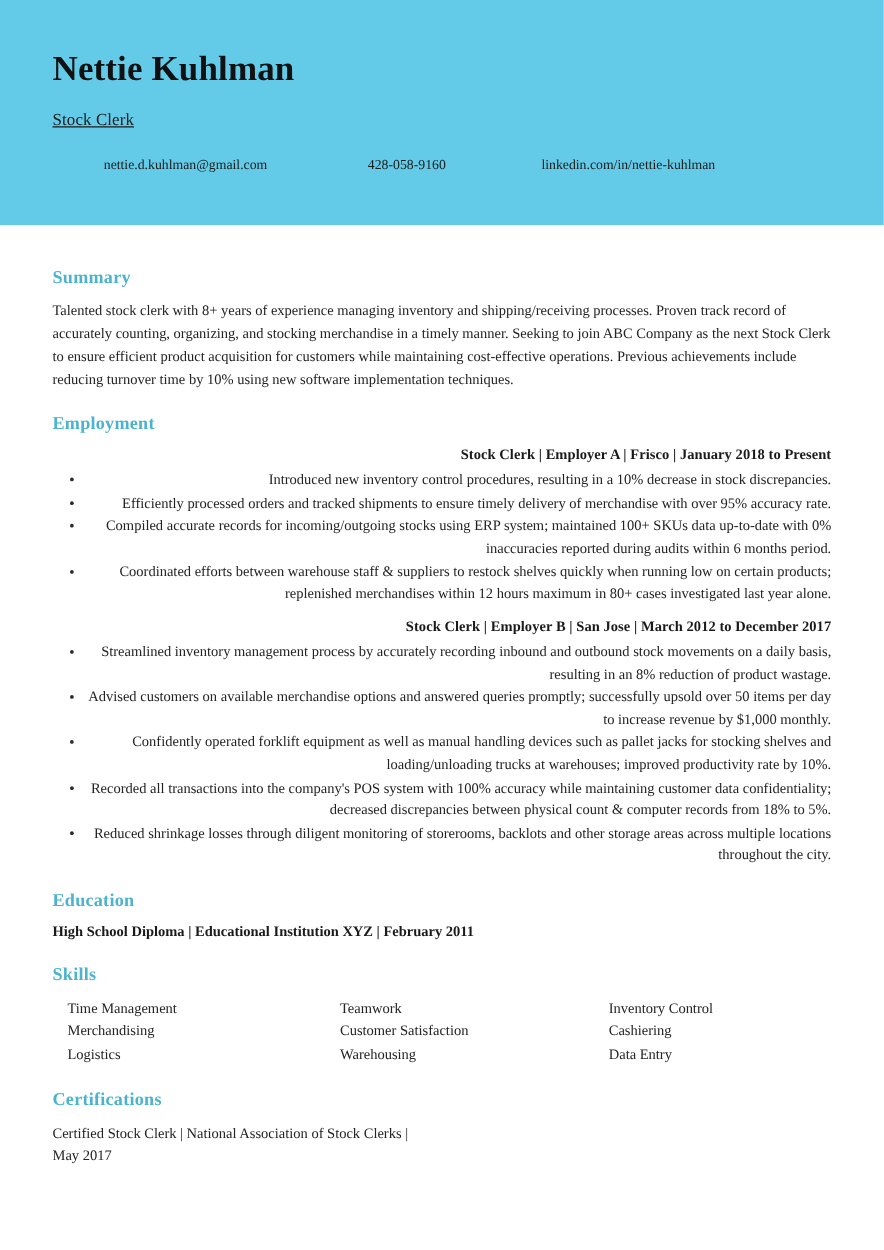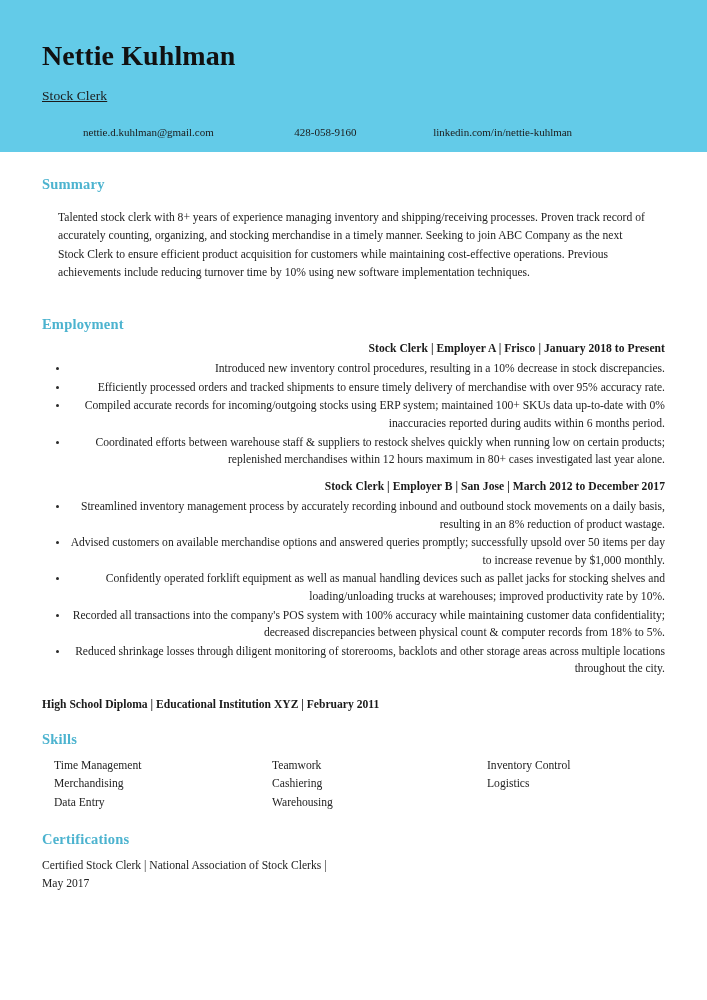--- a/index.html
+++ b/index.html
@@ -18,21 +18,21 @@
     position: relative;
     width: 707px;
     height: 1000px;
     background: #ffffff;
   }
 
   
   .header-band {
     background: #63cbe8;
     width: 707px;
-    height: 152px;
+    height: 180px;
     box-sizing: border-box;
     padding: 40px 42px 0 42px;
   }
   .name {
     font-size: 28px;
     font-weight: bold;
     color: #111111;
     letter-spacing: 0.1px;
     line-height: 1.15;
     margin: 0;
@@ -66,31 +66,31 @@
   .section {
     margin-top: 0;
   }
   .section-title {
     color: #4cb3cf;
     font-size: 14.5px;
     font-weight: bold;
     margin: 0 0 9px 0;
     letter-spacing: 0.2px;
   }
-  .summary-section { padding-top: 24px; }
+  .summary-section { padding-top: 34px; }
   .employment-section { padding-top: 18px; }
   .education-section { padding-top: 19px; }
   .skills-section { padding-top: 20px; }
   .certifications-section { padding-top: 19px; }
 
   .paragraph {
     font-size: 11.6px;
     line-height: 1.58;
     color: #232323;
-    margin: 16px;
+    margin: 0;
     text-align: left;
   }
 
   .job-heading {
     font-size: 11.6px;
     font-weight: bold;
     color: #1a1a1a;
     margin: 0 0 5px 0;
     letter-spacing: 0.05px;
   }
@@ -191,34 +191,36 @@
           <li>Streamlined inventory management process by accurately recording inbound and outbound stock movements on a daily basis, resulting in an 8% reduction of product wastage.</li>
           <li>Advised customers on available merchandise options and answered queries promptly; successfully upsold over 50 items per day to increase revenue by $1,000 monthly.</li>
           <li>Confidently operated forklift equipment as well as manual handling devices such as pallet jacks for stocking shelves and loading/unloading trucks at warehouses; improved productivity rate by 10%.</li>
           <li>Recorded all transactions into the company's POS system with 100% accuracy while maintaining customer data confidentiality; decreased discrepancies between physical count &amp; computer records from 18% to 5%.</li>
           <li>Reduced shrinkage losses through diligent monitoring of storerooms, backlots and other storage areas across multiple locations throughout the city.</li>
         </ul>
       </div>
     </div>
 
     <div class="section education-section">
+      <div class="section-title">Education</div>
       <p class="edu-line">High School Diploma | Educational Institution XYZ | February 2011</p>
     </div>
 
     <div class="section skills-section">
       <div class="section-title">Skills</div>
       <div class="skills-grid">
         <div class="skill-item">Time Management</div>
         <div class="skill-item">Teamwork</div>
         <div class="skill-item">Inventory Control</div>
         <div class="skill-item">Merchandising</div>
+        <div class="skill-item">Customer Satisfaction</div>
         <div class="skill-item">Cashiering</div>
         <div class="skill-item">Logistics</div>
+        <div class="skill-item">Warehousing</div>
         <div class="skill-item">Data Entry</div>
-        <div class="skill-item">Warehousing</div>
       </div>
     </div>
 
     <div class="section certifications-section">
       <div class="section-title">Certifications</div>
       <p class="cert-line">Certified Stock Clerk | National Association of Stock Clerks | May 2017</p>
     </div>
 
   </div>
 </div>

